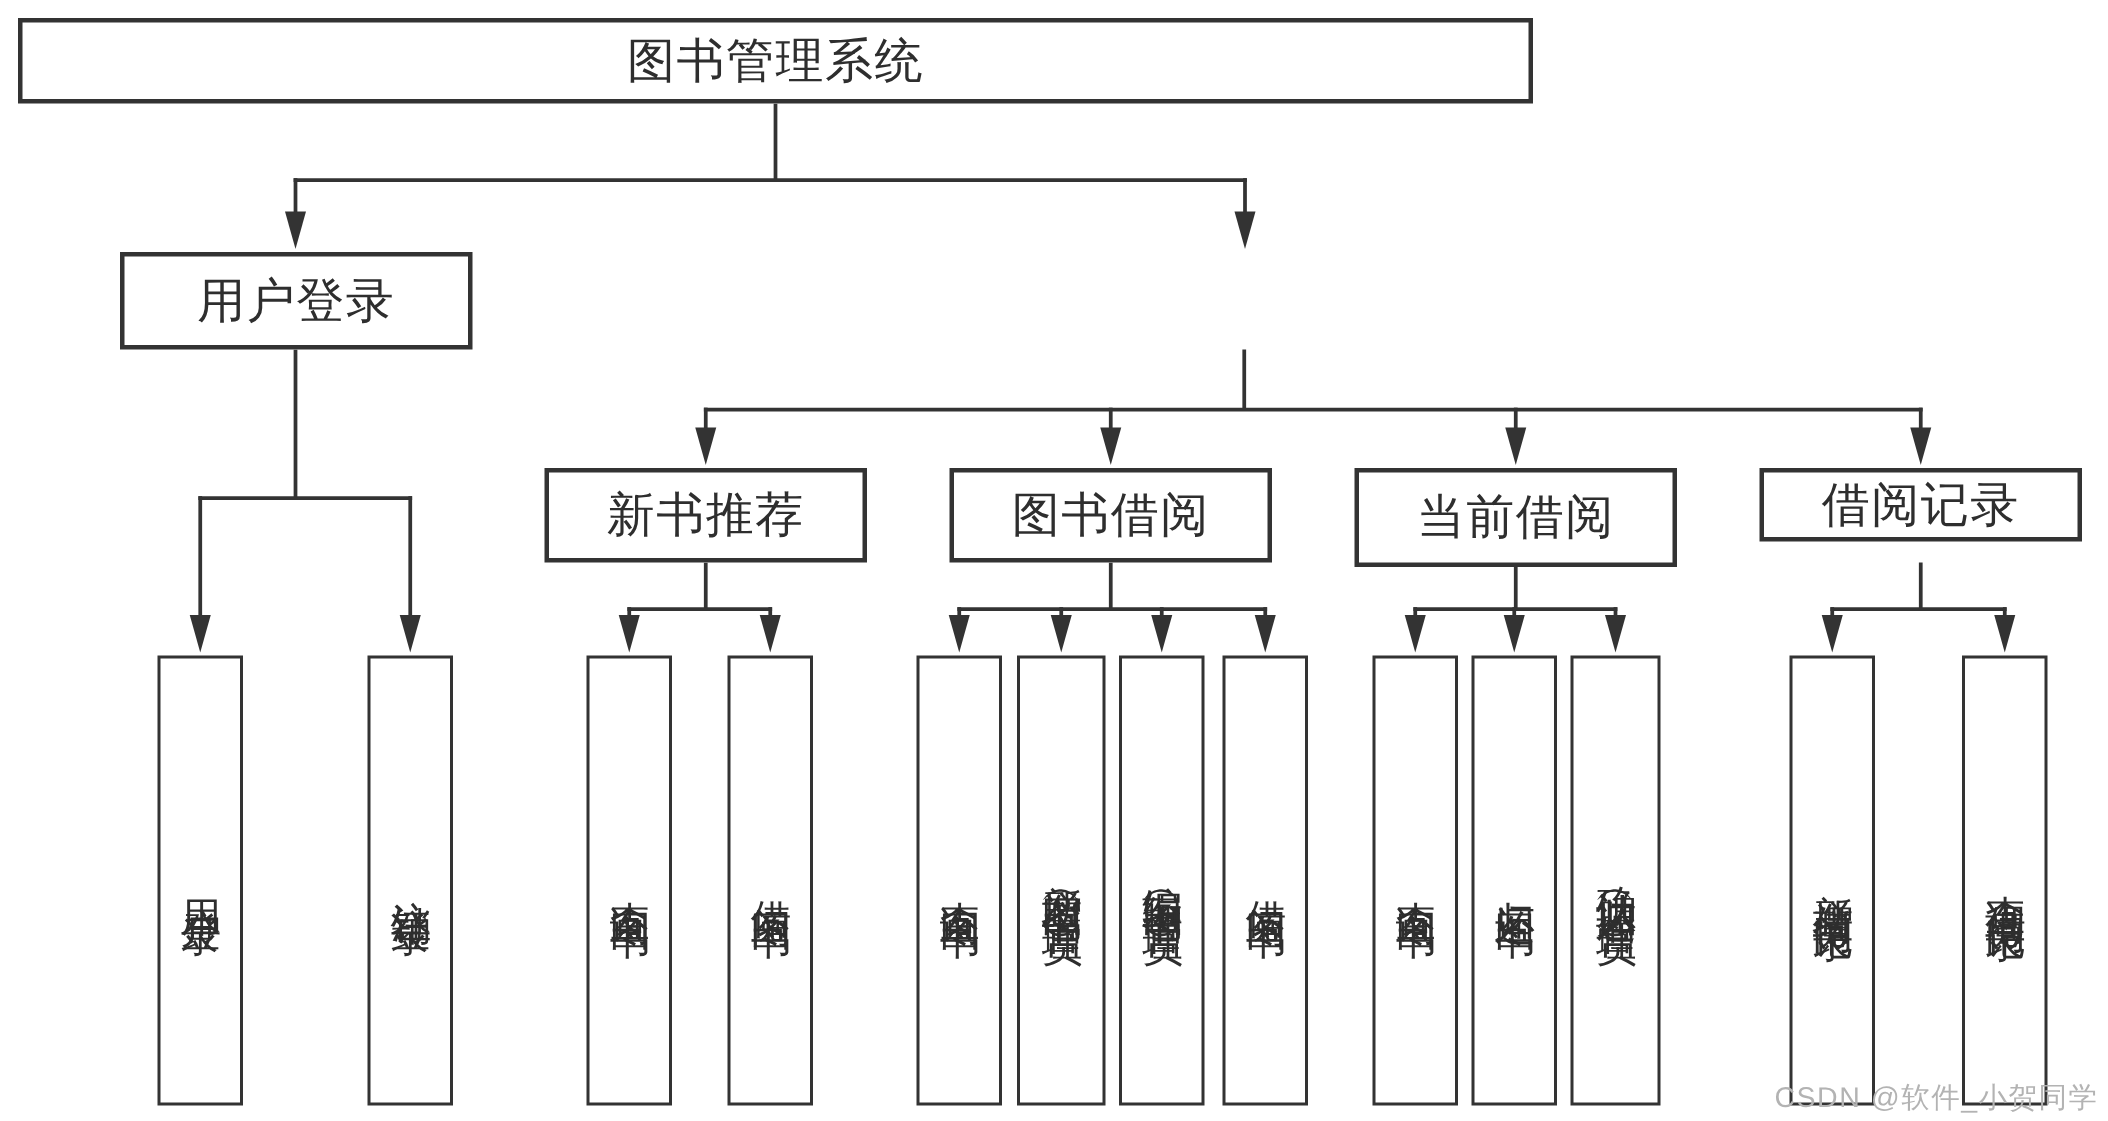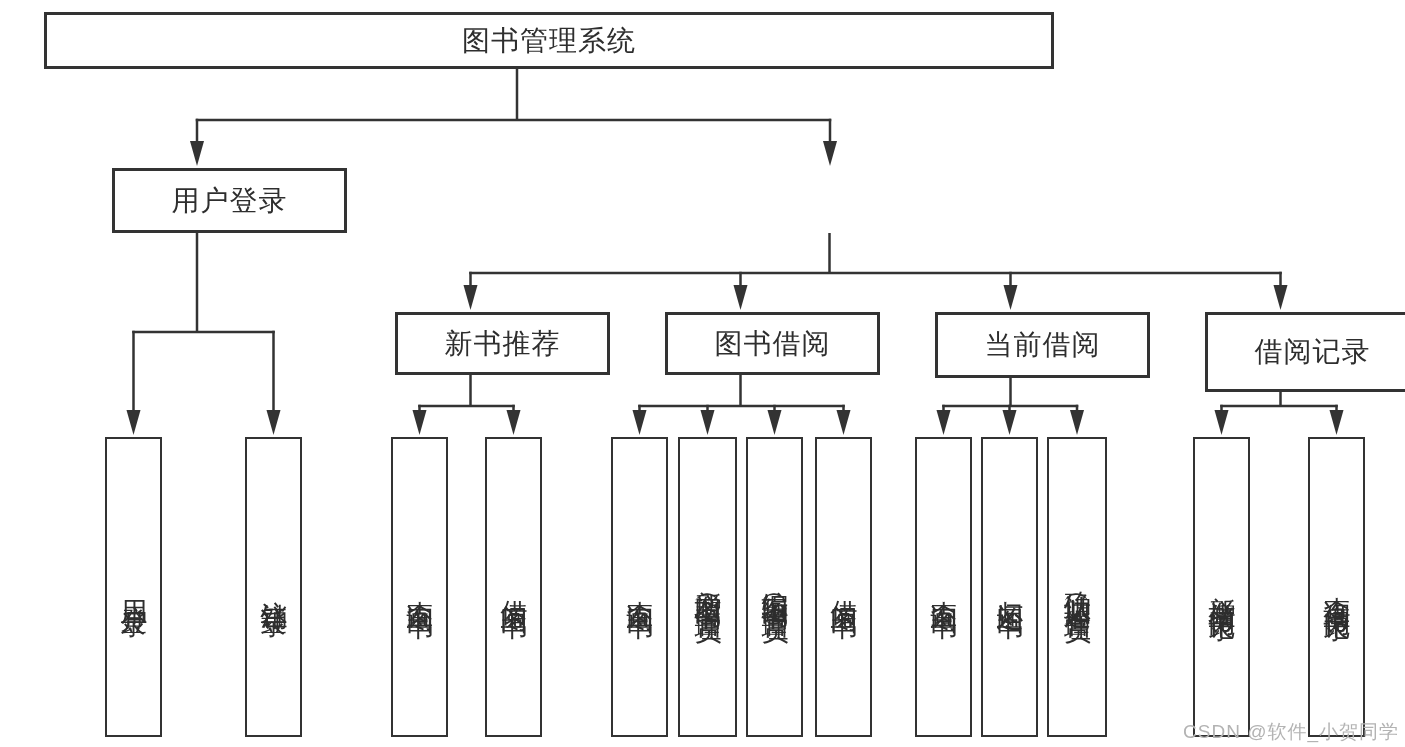--- a/index.html
+++ b/index.html
@@ -14,24 +14,23 @@
   .edges { position:absolute; left:0; top:0; width:1405px; height:747px; z-index:1; }
   .node {
     position:absolute;
     background:#ffffff;
     border:3px solid #333333;
     box-sizing:border-box;
     display:flex; align-items:center; justify-content:center;
     z-index:2;
   }
   .hbox {
-    font-size:28px;
+    font-size:32px;
     letter-spacing:1px;
     white-space:nowrap;
-    margin-left:32px;
   }
   .vbox {
     top:437px; height:300px; width:57px;
     border-width:2.5px;
     writing-mode:vertical-rl;
     text-orientation:upright;
     font-size:27px;
     letter-spacing:4px;
     line-height:1;
     z-index:2;
@@ -133,21 +132,21 @@
     </g>
   </svg>
 
   <div class="node hbox" style="left:12px;top:12px;width:1010px;height:57px">图书管理系统</div>
 
   <div class="node hbox" style="left:80px;top:168px;width:235px;height:65px">用户登录</div>
 
   <div class="node hbox" style="left:633px;top:312px;width:215px;height:63px">图书借阅</div>
   <div class="node hbox" style="left:363px;top:312px;width:215px;height:63px">新书推荐</div>
   <div class="node hbox" style="left:903px;top:312px;width:215px;height:66px">当前借阅</div>
-  <div class="node hbox" style="left:1173px;top:312px;width:215px;height:80px">借阅记录</div>
+  <div class="node hbox" style="left:1173px;top:312px;width:215px;height:49px">借阅记录</div>
 
   <div class="node vbox" style="left:105px">用户登录</div>
   <div class="node vbox" style="left:245px">注销登录</div>
 
   <div class="node vbox" style="left:391px">查询图书</div>
   <div class="node vbox" style="left:485px">借阅图书</div>
 
   <div class="node vbox" style="left:611px">查询图书</div>
   <div class="node vbox" style="left:678px;width:59px">新增图书（管理员）</div>
   <div class="node vbox" style="left:746px">编辑图书（管理员）</div>

